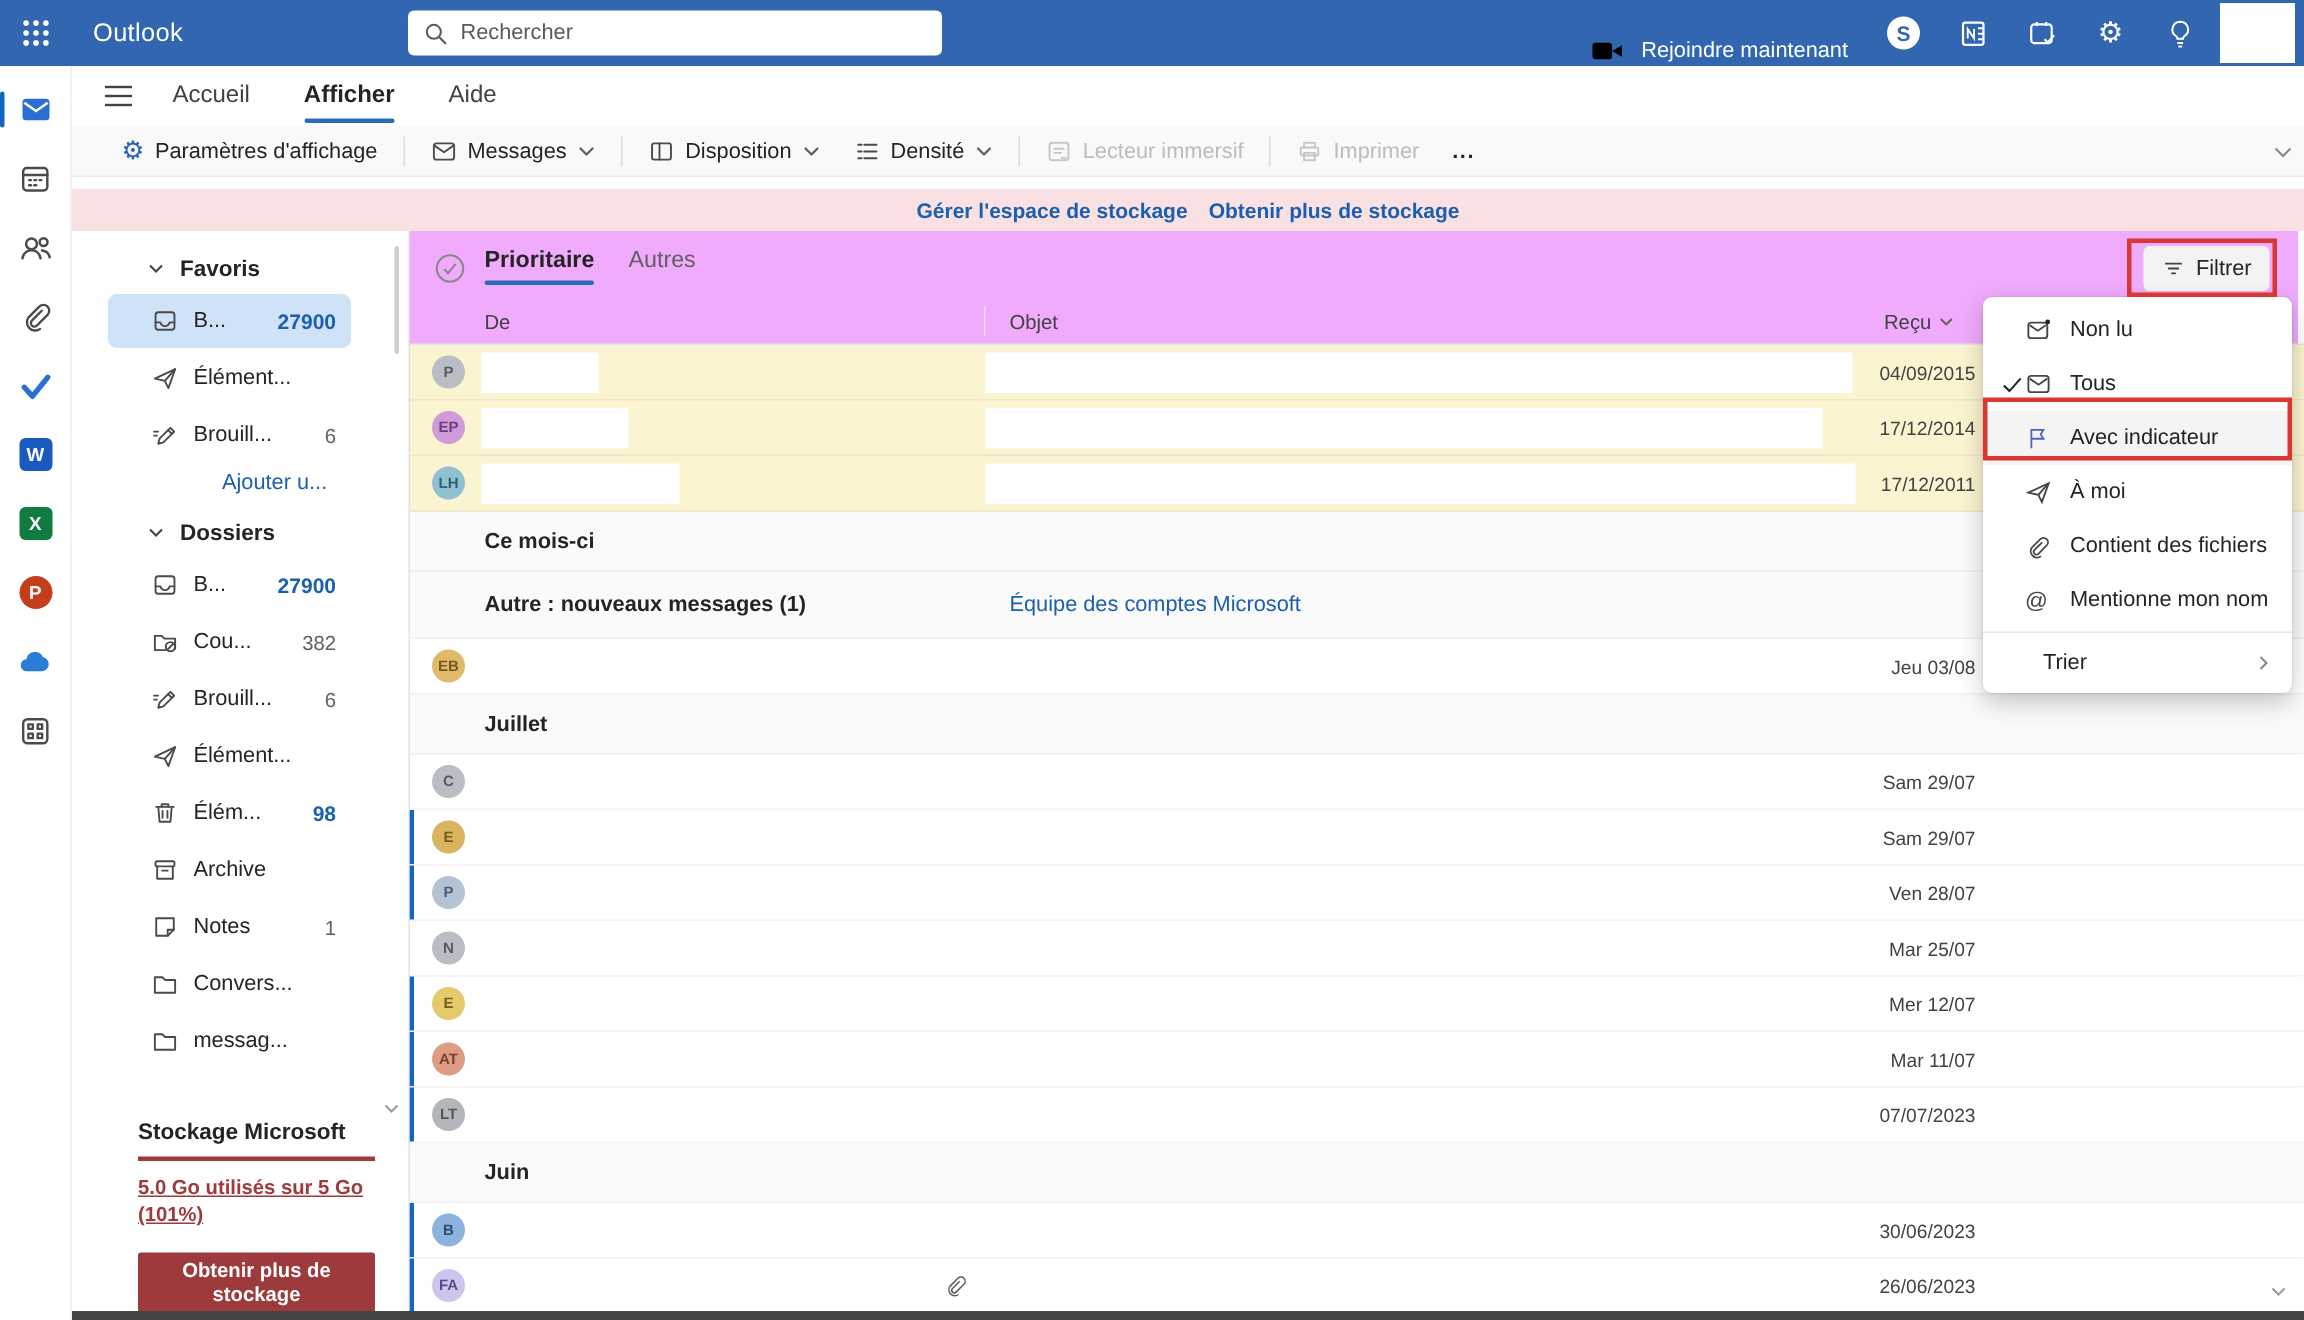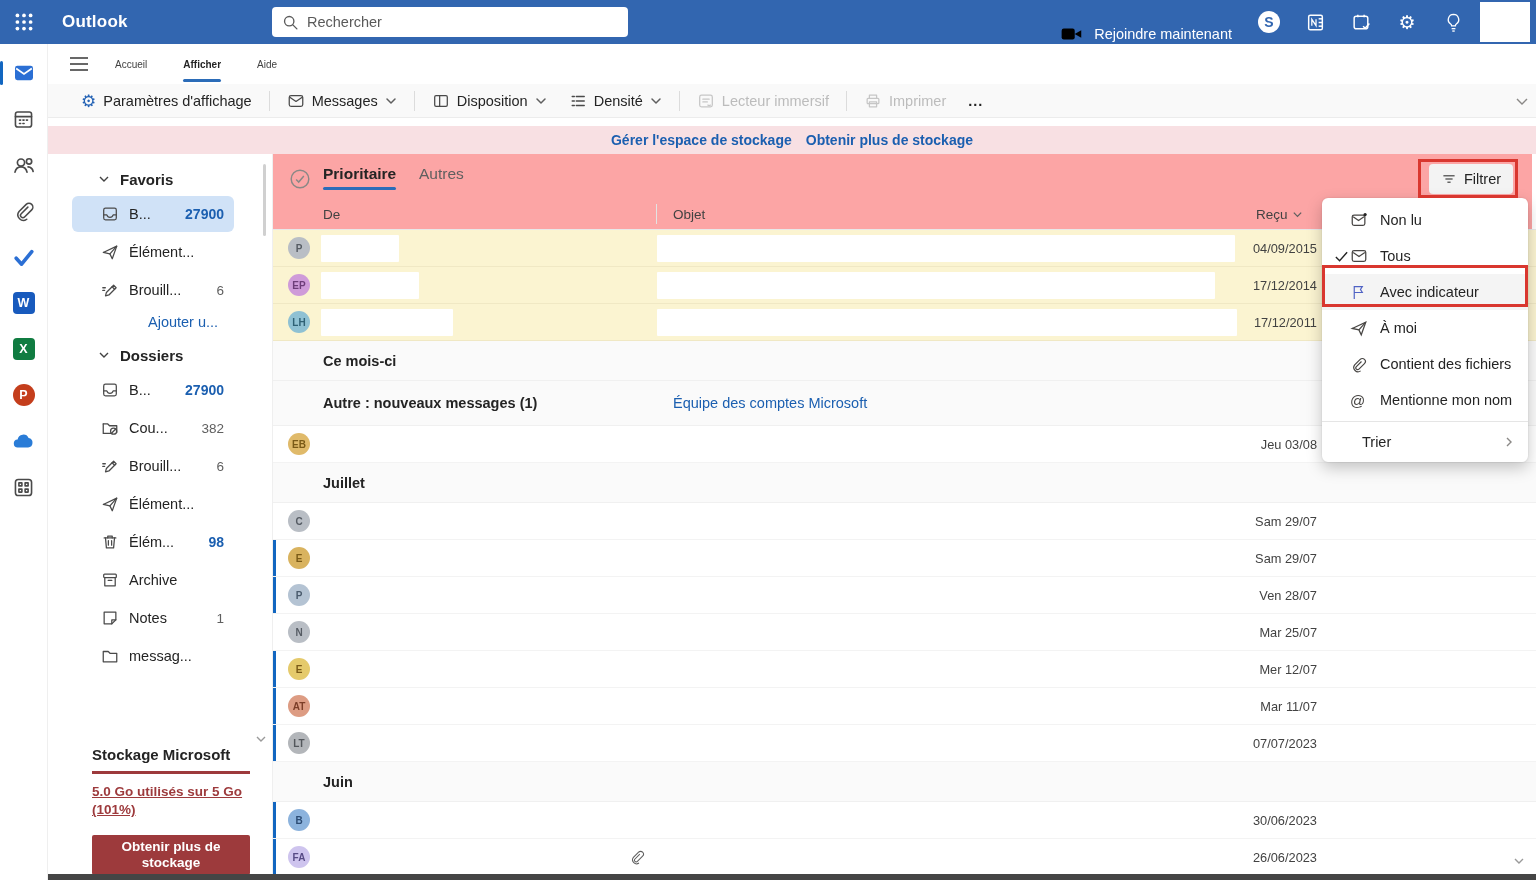--- a/index.html
+++ b/index.html
@@ -4,21 +4,21 @@
 <style>
   * { margin:0; padding:0; box-sizing:border-box; }
   html,body { width:1536px; height:880px; overflow:hidden; background:#fff;
     font-family:"Liberation Sans", sans-serif; color:#242424; }
   svg { display:block; }
   .icn svg { stroke:#4a4a4a; fill:none; stroke-width:1.4; stroke-linecap:round; stroke-linejoin:round; }
 
   
   #topbar { position:absolute; left:0; top:0; width:1536px; height:44px; background:#3266b0; display:flex; align-items:center; }
   .tb-grid { width:48px; display:flex; justify-content:center; cursor:pointer; }
-  .tb-title { color:#fff; font-size:17px; font-weight:700; margin-left:14px; letter-spacing:.2px; }
+  .tb-title { color:#fff; font-size:17px; font-weight:400; margin-left:14px; letter-spacing:.2px; }
   .tb-search { position:absolute; left:272px; top:7px; width:356px; height:30px; background:#fff; border-radius:4px; display:flex; align-items:center; gap:8px; padding-left:10px; }
   .tb-search input { border:none; outline:none; font-size:14.5px; width:280px; font-family:inherit; color:#242424; }
   .tb-search input::placeholder { color:#5a5a5a; }
   .tb-right { position:absolute; right:6px; top:0; height:44px; display:flex; align-items:center; }
   .tb-join { display:flex; align-items:center; gap:10px; color:#fff; font-size:14.5px; margin-right:14px; cursor:pointer;margin-top:23px; }
   .tb-ic { width:46px; height:44px; display:flex; align-items:center; justify-content:center; cursor:pointer; }
   .tb-ic svg { stroke:#fff; fill:none; stroke-width:1.4; }
   .skype { width:22px; height:22px; border-radius:50%; background:#fff; color:#3266b0; font-weight:700; font-size:14px; display:flex; align-items:center; justify-content:center; }
   .gear-uni { color:#fff; font-size:19px; font-family:"DejaVu Sans", sans-serif; }
   .tb-avatar { width:50px; height:40px; background:#fff; margin-left:4px; }
@@ -28,21 +28,21 @@
   .rail-item { position:relative; width:48px; height:46px; display:flex; align-items:center; justify-content:center; cursor:pointer; }
   .rail-item.sel::before { content:""; position:absolute; left:0; top:11px; width:3px; height:24px; background:#1266c0; border-radius:2px; }
   .doclet { width:22px; height:22px; border-radius:4px; color:#fff; font-size:12.5px; font-weight:700; display:flex; align-items:center; justify-content:center; }
   .todo-check svg { stroke:#2b6fd4; stroke-width:3; }
 
   
   #tabsrow { position:absolute; left:48px; top:44px; width:1488px; height:40px; background:#fff; }
   .burger { position:absolute; left:20px; top:10px; cursor:pointer; }
   .burger svg { stroke:#424242; stroke-width:1.6; }
   .tabs { position:absolute; left:67px; top:0; display:flex; gap:36px; height:40px; align-items:center; }
-  .tab { font-size:10px; color:#424242; position:relative; height:40px; display:flex; align-items:center; cursor:pointer; }
+  .tab { font-size:16px; color:#424242; position:relative; height:40px; display:flex; align-items:center; cursor:pointer; }
   .tab.active { font-weight:700; color:#242424; }
   .tab.active::after { content:""; position:absolute; left:0; right:0; bottom:2px; height:3px; border-radius:2px; background:#2b6cb8; }
 
   
   #toolbar { position:absolute; left:48px; top:84px; width:1488px; height:34px; background:#f9f9f9; border-bottom:1px solid #ececec; display:flex; align-items:center; padding-left:22px; }
   .tbtn { display:flex; align-items:center; gap:7px; height:34px; padding:0 11px; font-size:14.5px; color:#242424; cursor:pointer; white-space:nowrap; }
   .tbtn.disabled { color:#bcbcbc; cursor:default; }
   .tbtn.disabled svg { stroke:#c6c6c6; }
   .tsep { width:1px; height:20px; background:#dcdcdc; margin:0 6px; }
   .gear-blue { color:#2563b5; font-size:17px; font-family:"DejaVu Sans", sans-serif; }
@@ -70,21 +70,21 @@
   .side-chev { position:absolute; right:4px; top:578px; }
 
   
   #storagebox { position:absolute; left:0; top:592px; width:224px; }
   .st-title { margin-left:44px; font-size:15px; font-weight:700; }
   .st-line { margin:8px 0 0 44px; width:158px; height:3px; background:#9d3a3c; }
   .st-link { margin:9px 0 0 44px; width:160px; font-size:13.5px; font-weight:700; color:#9d3a3c; text-decoration:underline; line-height:1.35; cursor:pointer; }
   .st-btn { margin:16px 0 0 44px; width:158px; height:40px; background:#9d3a3c; color:#fff; font-size:13.5px; font-weight:700; display:flex; align-items:center; justify-content:center; text-align:center; line-height:1.25; border-radius:2px; cursor:pointer; padding:0 8px; }
 
   
-  #main { position:absolute; left:272px; top:154px; width:1260px; height:726px; background:#fca5a5; border-left:1px solid #efefef; }
+  #main { position:absolute; left:272px; top:154px; width:1260px; height:726px; background:#f0abfc; border-left:1px solid #efefef; }
   .circlecheck { position:absolute; left:16px; top:14px; cursor:pointer; }
   .circlecheck svg { stroke:#8a8886; stroke-width:1.3; fill:none; }
   .lt-tab { position:absolute; top:11px; font-size:15.5px; cursor:pointer; }
   .lt-tab.focused { left:50px; font-weight:700; color:#242424; }
   .lt-tab.focused::after { content:""; position:absolute; left:0; right:0; bottom:-7px; height:3px; border-radius:2px; background:#2b6cb8; }
   .lt-tab.other { left:146px; color:#5f5f5f; }
   .filter-btn { position:absolute; left:1156px; top:10px; width:84px; height:30px; background:#f3f3f3; border-radius:4px; display:flex; align-items:center; justify-content:center; gap:7px; font-size:14.5px; cursor:pointer; }
   .filter-btn svg { stroke:#424242; stroke-width:1.5; }
   #colheader { position:absolute; left:0; top:46px; width:1264px; height:30px; border-bottom:1px solid #e8e8e8; font-size:13.5px; color:#424242; }
   #colheader .col-de { position:absolute; left:50px; top:7px; }
@@ -491,20 +491,29 @@
           </span>
           <span class="nav-label">Notes</span>
           <span class="nav-count">1</span>
         </div>
         <div class="nav-item">
           <span class="icn">
             <svg width="18" height="18" viewBox="0 0 20 20">
               <path d="M2.5 5h5.5l2 2h7.5v9.5H2.5z"></path>
             </svg>
           </span>
+          <span class="nav-label">Convers...</span>
+          <span class="nav-count"></span>
+        </div>
+        <div class="nav-item">
+          <span class="icn">
+            <svg width="18" height="18" viewBox="0 0 20 20">
+              <path d="M2.5 5h5.5l2 2h7.5v9.5H2.5z"></path>
+            </svg>
+          </span>
           <span class="nav-label">messag...</span>
           <span class="nav-count"></span>
         </div>
       </div>
   </div>
   <div class="side-sb"></div>
   <span class="side-chev chev-g">
     <svg width="14" height="14" viewBox="0 0 14 14">
         <path d="M3 5l4 4 4-4" fill="none" stroke="#9a9a9a" stroke-width="1.4"></path>
       </svg>

